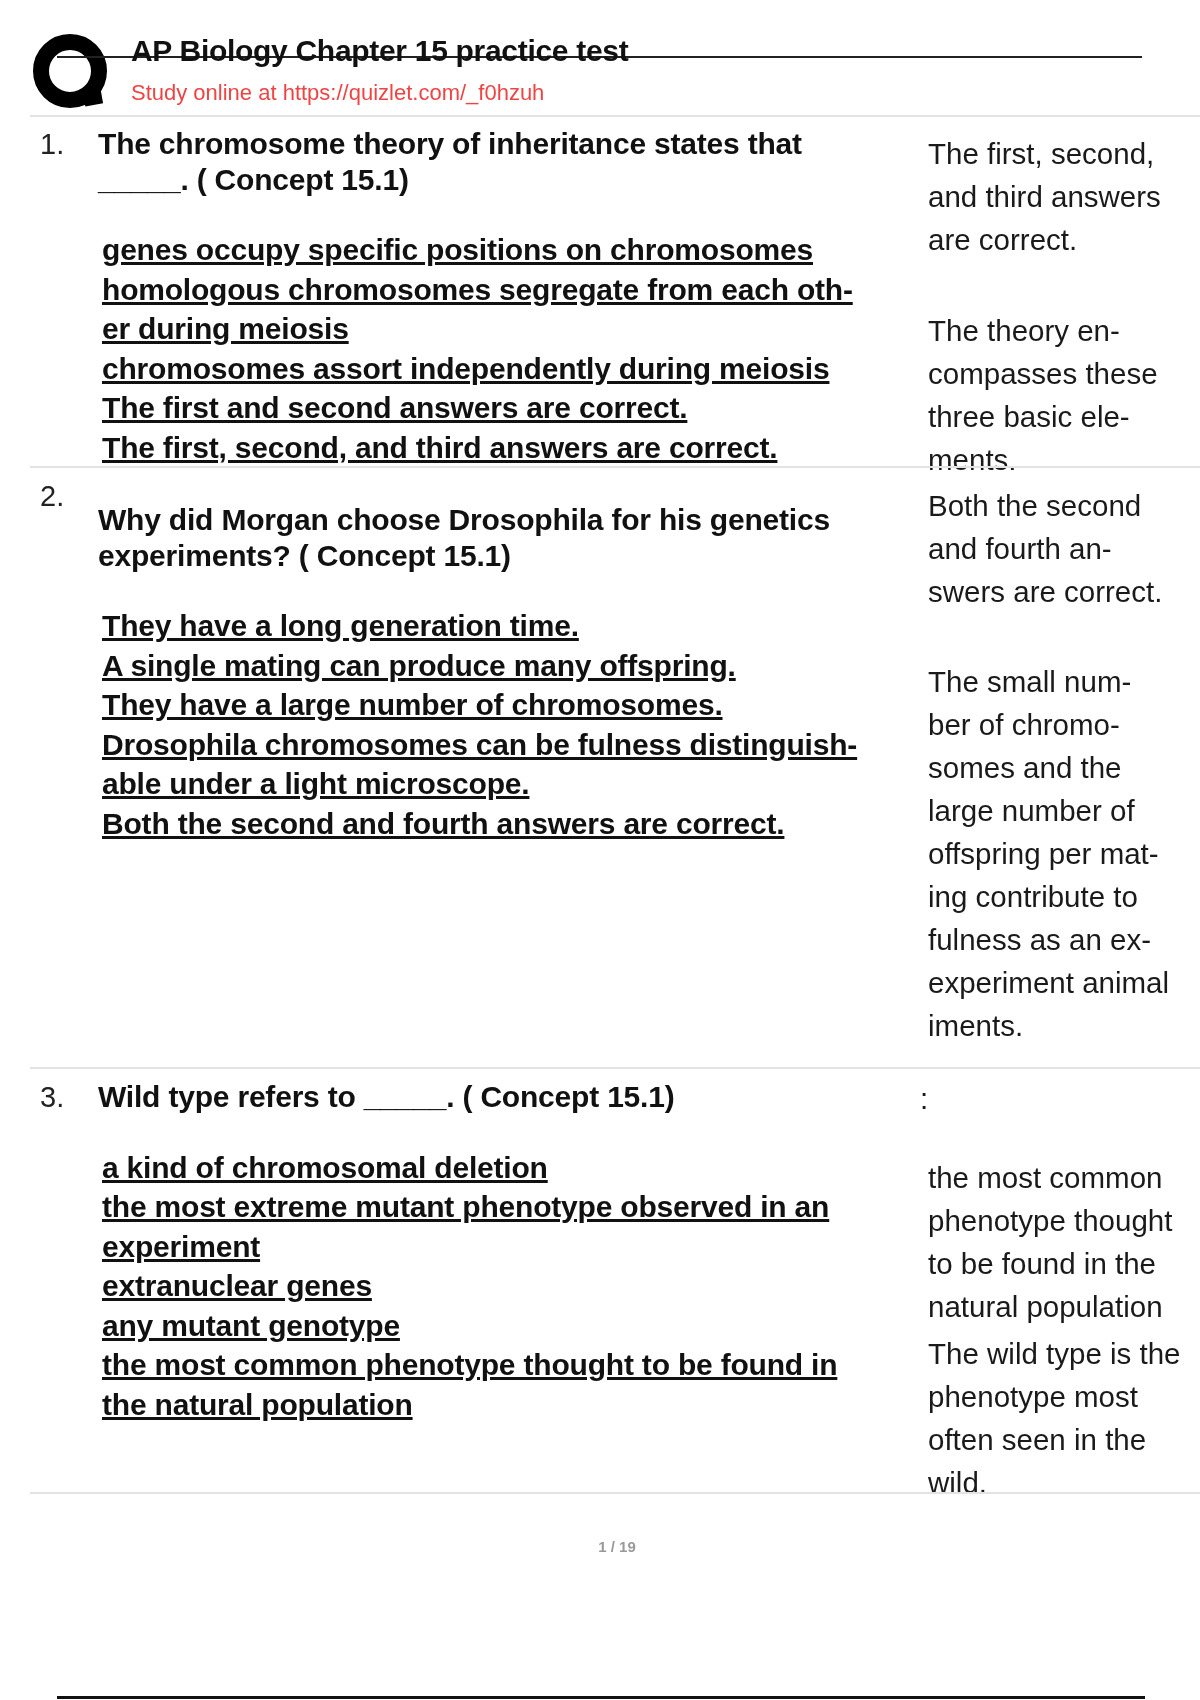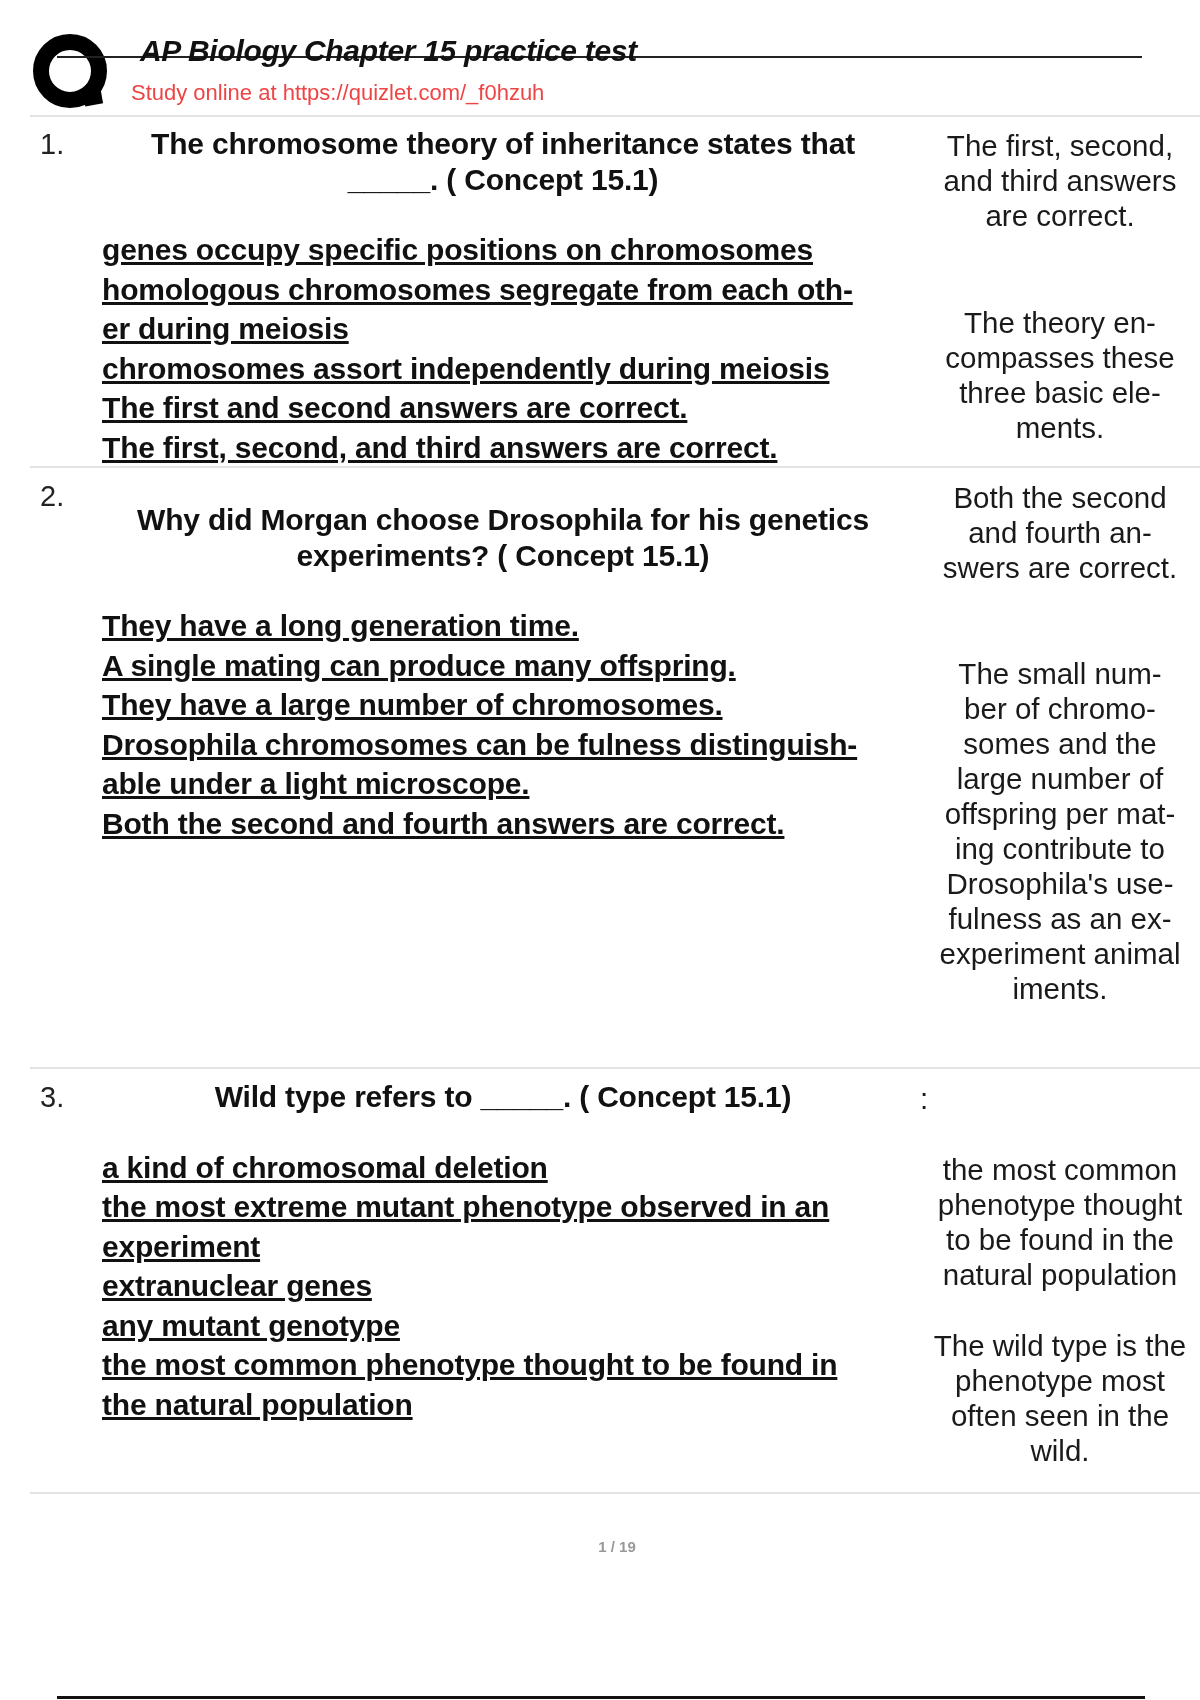--- a/index.html
+++ b/index.html
@@ -1,29 +1,29 @@
 <!DOCTYPE html>
 <html><head>
 <meta charset="utf-8">
 <style>
   html, body { margin: 0; padding: 0; background: #ffffff; }
   body { width: 1200px; height: 1700px; position: relative; overflow: hidden;
          font-family: "Liberation Sans", sans-serif; color: #111; }
   .logo { position: absolute; left: 32px; top: 33px; width: 80px; height: 80px; }
   .title-rule { position: absolute; left: 57px; top: 56px; width: 1085px; height: 2px; background: #222; }
-  .doc-title { position: absolute; left: 140px; top: 34px; font-size: 30px; font-weight: bold; color: #111; letter-spacing: -0.3px; font-style: italic; }
+  .doc-title { position: absolute; left: 131px; top: 34px; font-size: 30px; font-weight: bold; color: #111; letter-spacing: -0.3px; }
   .doc-sub { position: absolute; left: 131px; top: 80px; font-size: 22px; color: #ef4444; }
   .sep { position: absolute; left: 30px; width: 1170px; height: 2px; background: #e3e3e3; }
   .qnum { position: absolute; left: 40px; font-size: 29px; color: #222; }
   .qblock { position: absolute; left: 98px; width: 810px; font-size: 30px; font-weight: bold; line-height: 35.5px; letter-spacing: -0.2px; }
-  .qblock .q { margin: 0; text-align: center; }
+  .qblock .q { margin: 0; }
   .qblock .opts { margin-top: 35px; }
   .qblock .opt { margin: 4px; text-decoration: underline; }
   .ans { position: absolute; left: 920px; width: 280px; font-size: 29.5px; line-height: 35px; color: #1a1a1a; }
-  .ans p { margin: 0; text-align: center; }
+  .ans p { margin: 8px; }
   .page-num { position: absolute; left: 0; width: 1234px; top: 1538px; text-align: center; font-size: 15px; color: #999; font-weight: bold; }
   .bottom-rule { position: absolute; left: 57px; top: 1696px; width: 1088px; height: 3px; background: #111; }
 </style>
 </head>
 <body>
 
 <svg class="logo" viewBox="0 0 80 80">
   <circle cx="38" cy="38" r="29" fill="none" stroke="#000" stroke-width="16"></circle>
   <rect x="52" y="58" width="18" height="14" fill="#000" transform="rotate(-10 61 65)"></rect>
 </svg>
@@ -78,21 +78,20 @@
   <p>and fourth an-</p>
   <p>swers are correct.</p>
 </div>
 <div class="ans" style="top:656px">
   <p>The small num-</p>
   <p>ber of chromo-</p>
   <p>somes and the</p>
   <p>large number of</p>
   <p>offspring per mat-</p>
   <p>ing contribute to</p>
-  <p>Drosophila's use-</p>
   <p>fulness as an ex-</p>
   <p>experiment animal</p>
   <p>iments.</p>
 </div>
 
 <div class="sep" style="top:1067px"></div>
 
 <div class="qnum" style="top:1081px">3.</div>
 <div class="qblock" style="top:1079px">
   <p class="q">Wild type refers to _____. ( Concept 15.1)</p>

